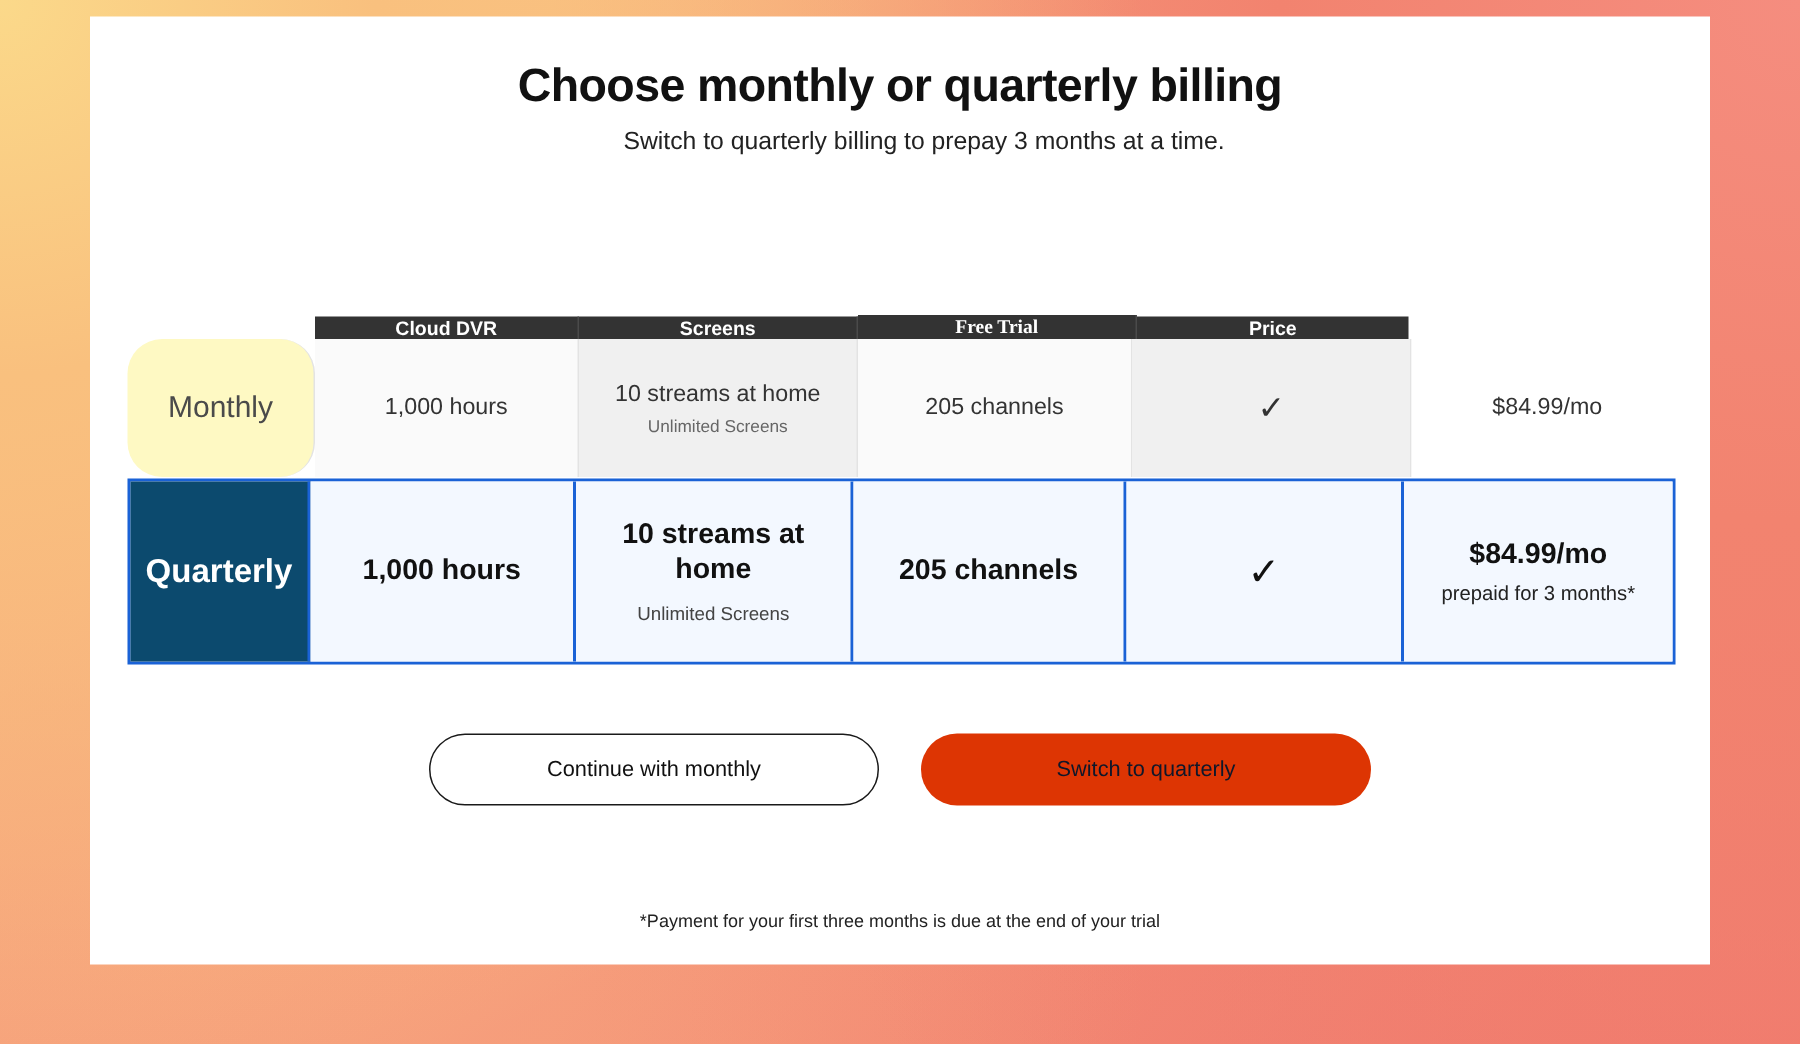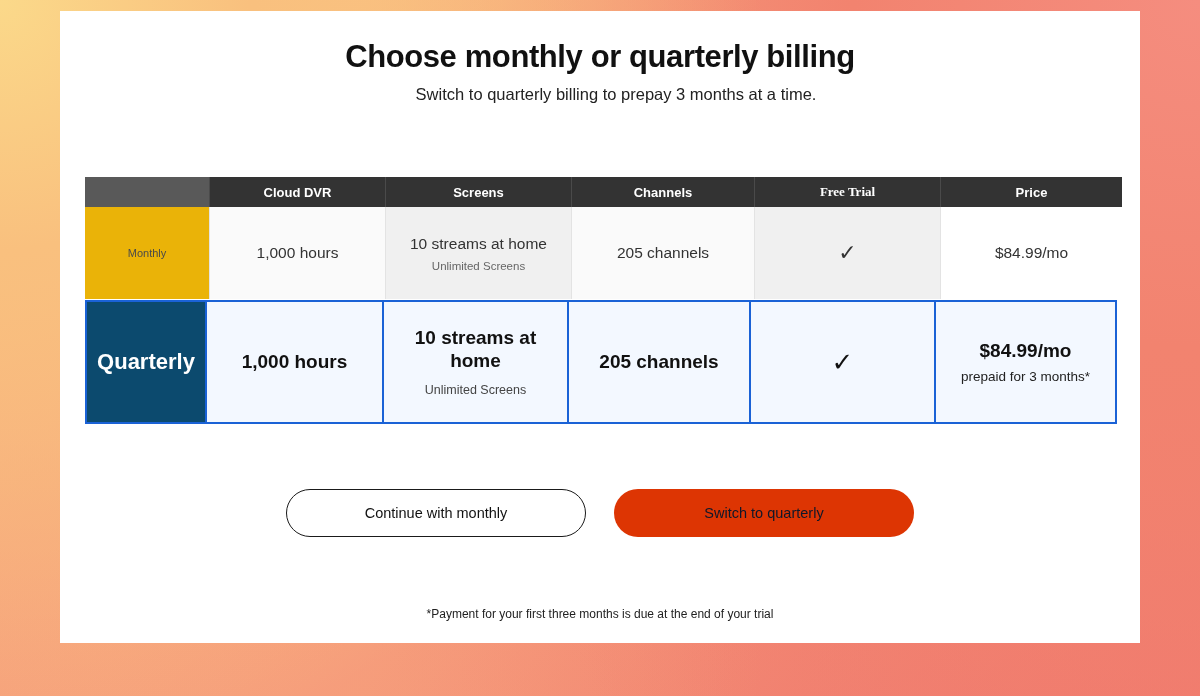--- a/index.html
+++ b/index.html
@@ -52,21 +52,22 @@
 
   
   .table-wrap {
     position: absolute;
     left: 25px;
     top: 166px;
     width: 1032px;
   }
   .head-row {
     display: flex;
-    height: 30px;
+    height: 49px;
+    align-items: flex-end;
   }
   .head-cell {
     flex: 0 0 auto;
     background: #333333;
     color: #ffffff;
     font-size: 13px;
     font-weight: bold;
     display: flex;
     align-items: center;
     justify-content: center;
@@ -93,23 +94,24 @@
     display: flex;
     flex-direction: column;
     align-items: center;
     justify-content: center;
     background: #fafafa;
     border-right: 1px solid #e3e3e3;
     color: #333333;
   }
   .m-cell:last-child { border-right: none; background: #ffffff; }
   .m-cell.label {
-    background: #eab308;
-    font-size: 11px;
+    background: #fef9c3;
+    font-size: 20px;
     color: #4a4a4a;
+    border-radius: 23px;
   }
   .m-cell.shade { background: #f0f0f0; }
   .m-main {
     font-size: 15.5px;
     color: #333333;
     text-align: center;
     line-height: 1.25;
   }
   .m-sub {
     font-size: 11.5px;
@@ -233,21 +235,20 @@
 
   <h1 class="heading">Choose monthly or quarterly billing</h1>
   <p class="subheading">Switch to quarterly billing to prepay 3 months at a time.</p>
 
   <div class="table-wrap">
 
     <div class="head-row">
       <div class="head-cell first col-0"></div>
       <div class="head-cell col-1">Cloud DVR</div>
       <div class="head-cell col-2">Screens</div>
-      <div class="head-cell col-3">Channels</div>
       <div class="head-cell col-4">Free Trial</div>
       <div class="head-cell col-5">Price</div>
     </div>
 
     <div class="monthly-row">
       <div class="m-cell label col-0">Monthly</div>
       <div class="m-cell col-1">
         <span class="m-main">1,000 hours</span>
       </div>
       <div class="m-cell shade col-2">

